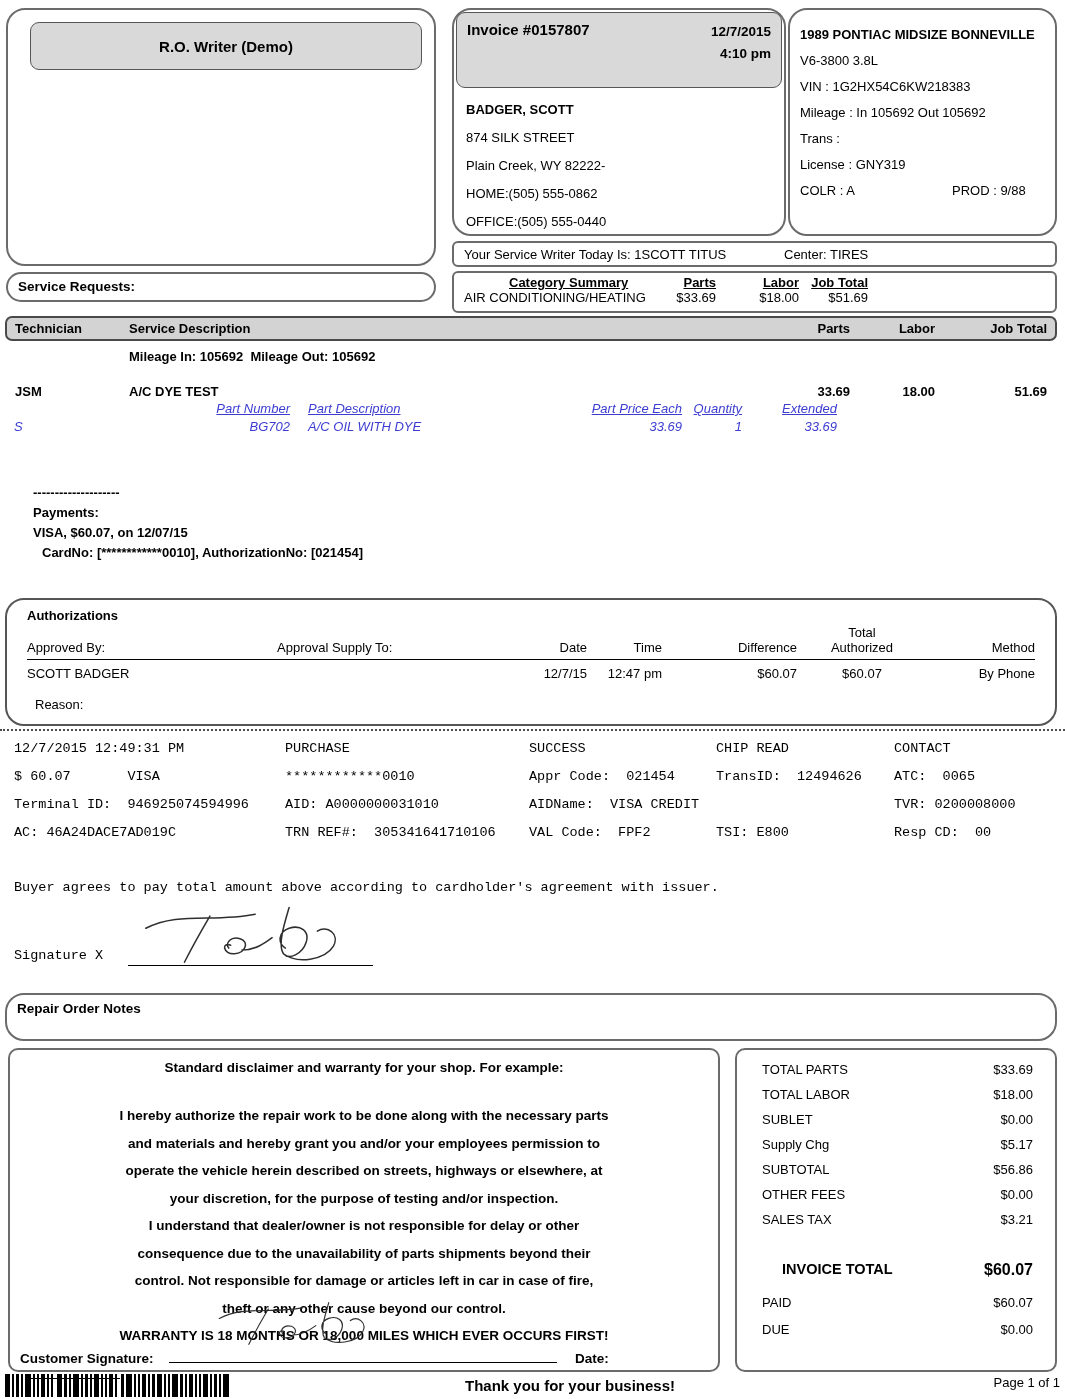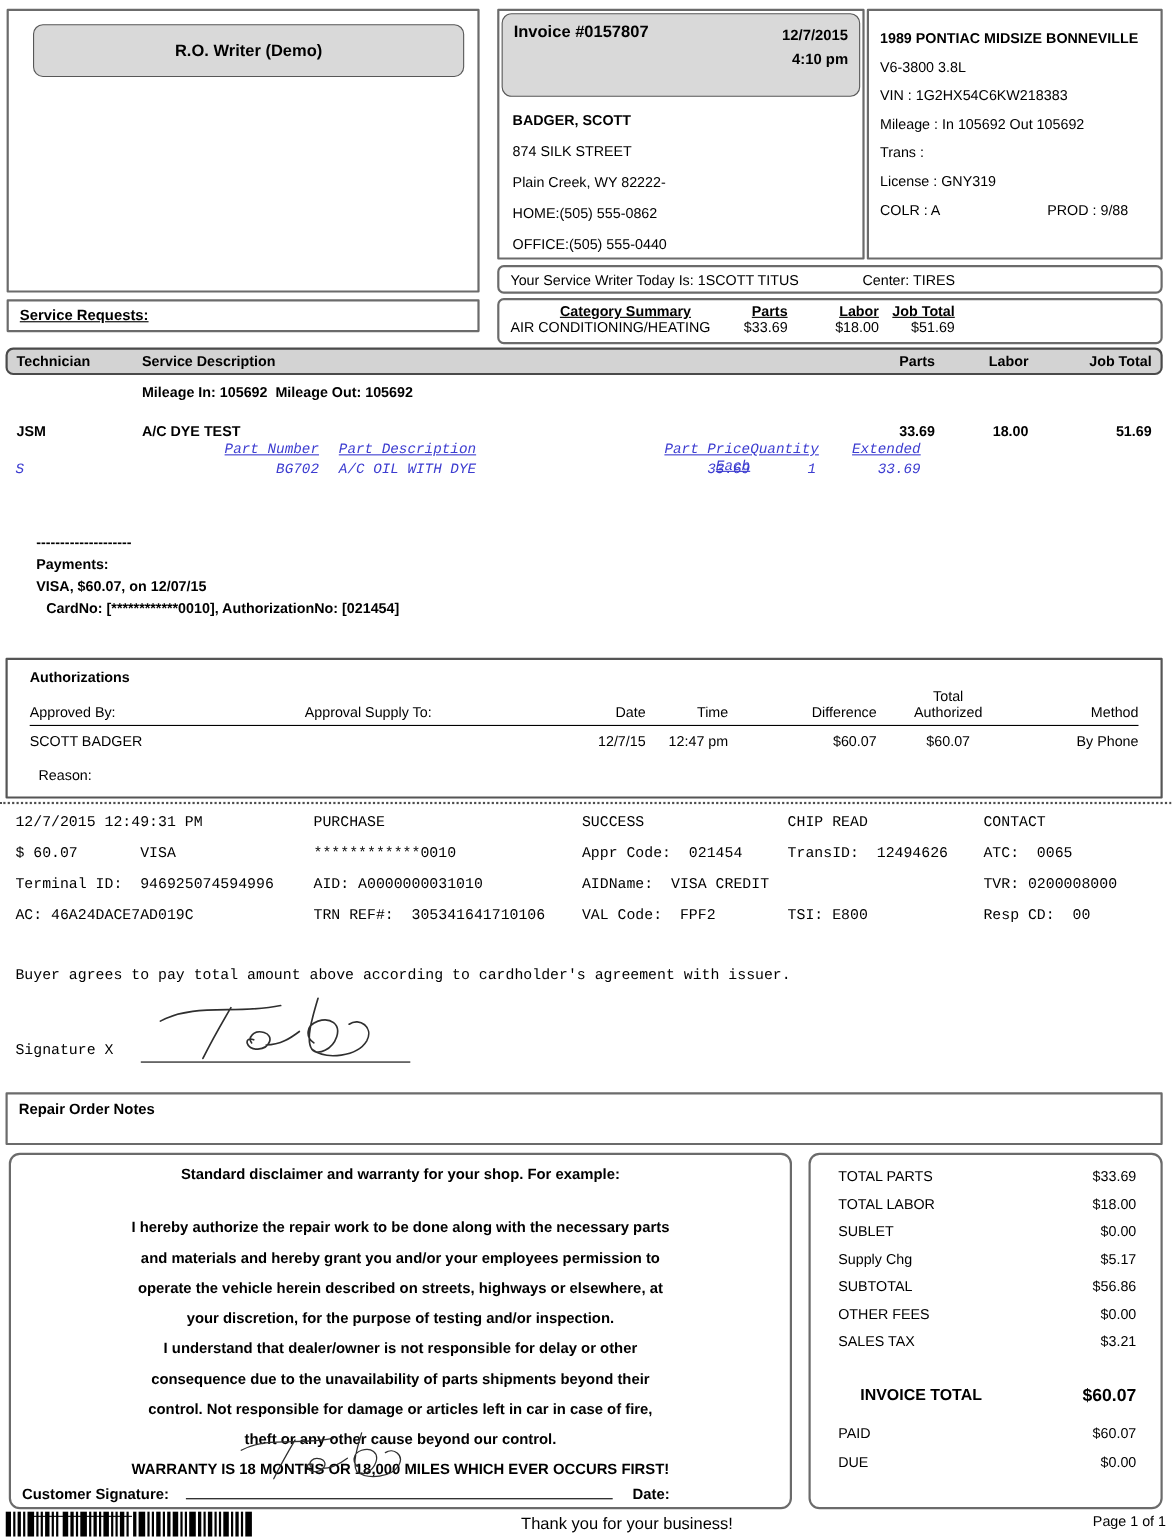--- a/index.html
+++ b/index.html
@@ -4,21 +4,21 @@
 <style>
   * { margin:0; padding:0; box-sizing:border-box; }
   html,body { background:#ffffff; }
   body {
     width:1065px; height:1399px; position:relative;
     font-family:"Liberation Sans", sans-serif;
     font-size:13px; color:#000;
   }
   .abs { position:absolute; }
   .b { font-weight:bold; }
-  .box { position:absolute; border:2px solid #6b6b6b; border-radius:1px; background:#fff; }
+  .box { position:absolute; border:2px solid #6b6b6b; border-radius:19px; background:#fff; }
   .graybox { position:absolute; background:#d9d9d9; border:1px solid #575757; border-radius:9px; }
 
   
   .ro-btn { left:22px; top:12px; width:392px; height:48px; display:flex; align-items:center; justify-content:center; font-weight:bold; font-size:15px; }
 
   
   .inv-head { left:2px; top:2px; width:326px; height:76px; padding:8px 10px; }
   .inv-title { font-size:15px; font-weight:bold; float:left; }
   .inv-dt { float:right; text-align:right; font-weight:bold; font-size:13.5px; line-height:22px; }
   .cust-lines { position:absolute; left:12px; top:86px; line-height:28px; }
@@ -29,21 +29,21 @@
   .catgrid { display:grid; grid-template-columns:185px 67px 83px 69px; padding-left:10px; white-space:nowrap; }
   .catgrid .c2,.catgrid .c3,.catgrid .c4 { text-align:right; }
   .cat-h { font-weight:bold; text-decoration:underline; }
   .cat-h.c1 { text-align:left; padding-left:45px; }
 
   
   .jobgrid { display:grid; grid-template-columns:114px 1fr 100px 85px 112px; }
   .jobgrid .n { text-align:right; }
   .techbar { left:5px; top:316px; width:1052px; height:25px; background:#d3d3d3; border:2px solid #4a4a4a; border-radius:7px; padding:3px 8px 0 8px; font-weight:bold; }
   .jobrow { left:15px; top:384px; width:1032px; font-weight:bold; }
-  .partgrid { display:grid; grid-template-columns:114px 162px 282px 110px 60px 95px; font-style:italic; color:#3c3cd0;font-family:Liberation Mono, monospace; }
+  .partgrid { display:grid; grid-template-columns:114px 162px 282px 110px 60px 95px; font-style:italic; color:#3c3cd0; }
   .partgrid .c2,.partgrid .c4,.partgrid .c5,.partgrid .c6 { text-align:right; }
   .partgrid .c3 { padding-left:18px; }
   .part-h span { text-decoration:underline; }
 
   .pre { white-space:pre; }
 
   
   .pay { left:33px; top:483px; font-weight:bold; line-height:20px; }
   .pay .indent { padding-left:9px; }
 
@@ -69,21 +69,21 @@
   .disc-title { position:absolute; left:0; top:10px; width:100%; text-align:center; font-weight:bold; font-size:13.5px; }
   .disc-lines { position:absolute; left:30px; top:52px; width:648px; text-align:center; font-weight:bold; font-size:13.5px; line-height:27.5px; }
   .csig-row { position:absolute; left:10px; top:300px; width:692px; font-weight:bold; font-size:13.5px; }
   .uline { display:inline-block; border-bottom:1.5px solid #000; height:13px; }
 
   .trow { position:absolute; left:25px; right:22px; display:flex; justify-content:space-between; }
   .trow .lab { }
   .inv-total { font-weight:bold; font-size:14.5px; }
   .inv-total .val { font-size:16px; }
 
-  .thanks { left:380px; top:1377px; width:380px; text-align:center; font-weight:normal; font-size:15px; }
+  .thanks { left:380px; top:1377px; width:380px; text-align:center; font-weight:bold; font-size:15px; }
   .pageno { left:960px; top:1375px; width:100px; text-align:right; }
   svg { display:block; }
 </style>
 </head>
 <body>
 
 <div class="box" style="left:6px; top:8px; width:430px; height:258px;">
   <div class="graybox ro-btn">
     <span>R.O. Writer (Demo)</span>
   </div>
@@ -120,21 +120,21 @@
     </div>
   </div>
 </div>
 
 <div class="box" style="left:452px; top:241px; width:605px; height:26px; border-radius:6px;">
   <span class="abs" style="left:10px; top:4px;">Your Service Writer Today Is: 1SCOTT TITUS</span>
   <span class="abs" style="left:330px; top:4px;">Center: TIRES</span>
 </div>
 
 <div class="box" style="left:6px; top:272px; width:430px; height:30px;">
-  <span class="abs b" style="left:10px; top:5px; font-size:13.5px;text-decoration:underline;">Service Requests:</span>
+  <span class="abs b" style="left:10px; top:5px; font-size:13.5px;">Service Requests:</span>
 </div>
 
 <div class="box" style="left:452px; top:271px; width:605px; height:42px; border-radius:6px;">
   <div class="catgrid" style="margin-top:2px;">
     <div class="cat-h c1">Category Summary</div>
     <div class="cat-h c2">Parts</div>
     <div class="cat-h c3">Labor</div>
     <div class="cat-h c4">Job Total</div>
   </div>
   <div class="catgrid">

